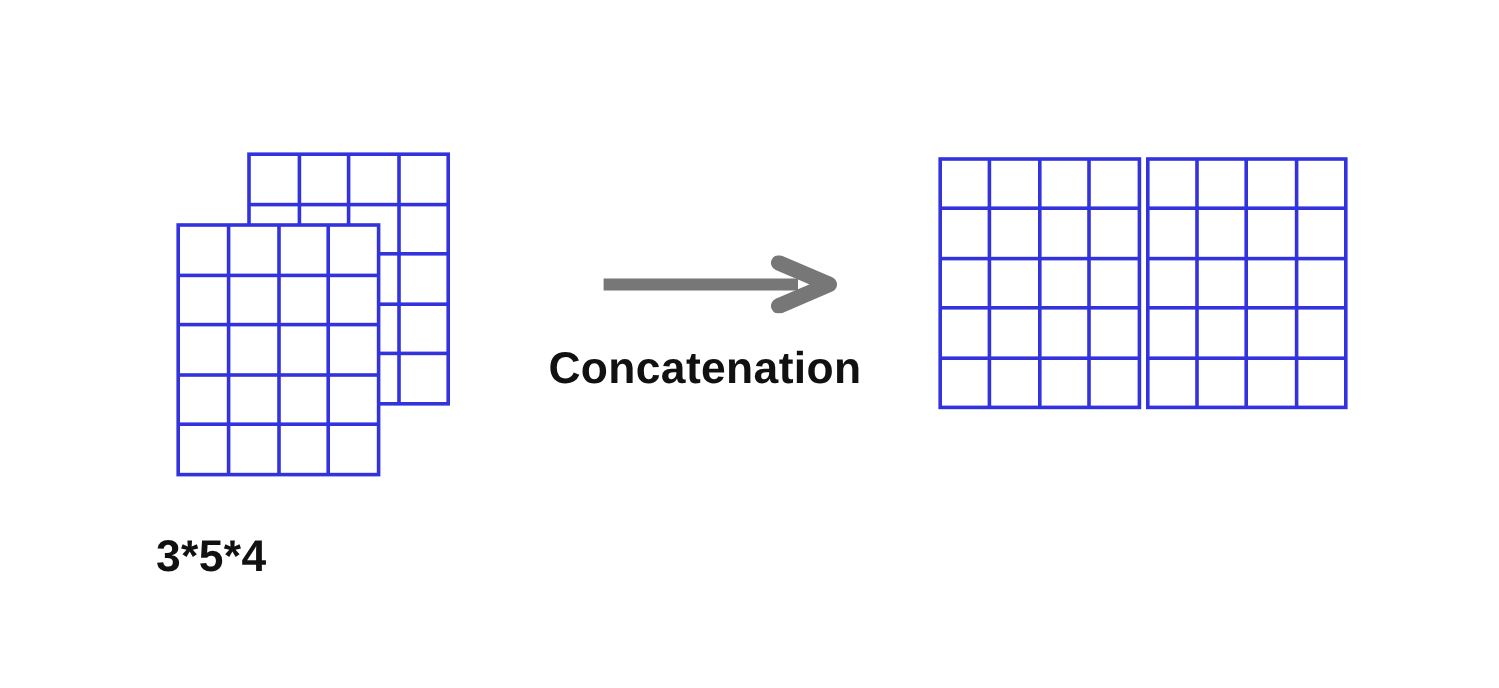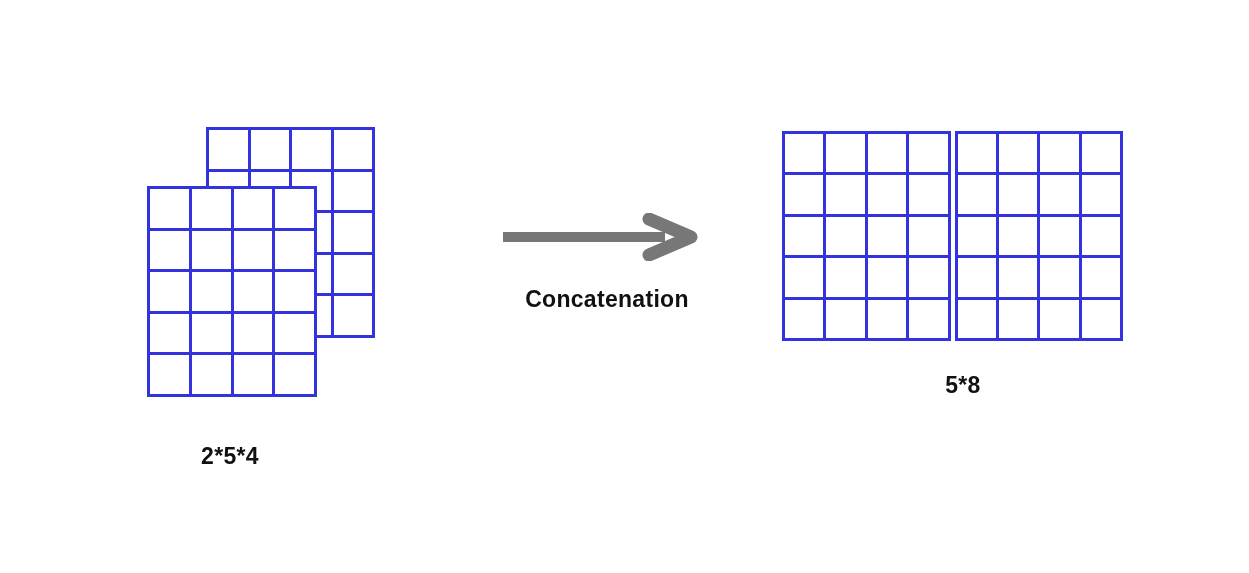--- a/index.html
+++ b/index.html
@@ -35,24 +35,23 @@
     display: flex;
     gap: 4px;
   }
   .right-grid-group .grid {
     position: relative;
     flex: 1 1 0;
     height: 100%;
   }
   .diagram-label {
     position: absolute;
-    text-align: center;
     font-weight: 700;
     color: #111111;
-    font-size: 23px;
+    font-size: 37px;
     letter-spacing: 0.3px;
     white-space: nowrap;
   }
   .label-left   { left: 130px; top: 443px; width: 200px; }
   .label-arrow  { left: 457px; top: 286px; width: 300px; }
   .label-size   { left: 813px; top: 372px; width: 300px; }
   .label-name   { left: 753px; top: 411px; width: 420px; }
   .arrow-wrap {
     position: absolute;
     left: 497px; top: 213px;
@@ -114,21 +113,21 @@
       <div class="cell"></div>
     </div>
 
   <div class="arrow-wrap">
     <svg width="204" height="48" viewBox="0 0 204 48">
       <line x1="6" y1="24" x2="168" y2="24" stroke-width="10"></line>
       <polyline points="152,6 194,24 152,42" stroke-width="13" stroke-linecap="round" stroke-linejoin="round"></polyline>
     </svg>
   </div>
 
-  <div class="diagram-label label-left" style="color: rgb(17, 17, 17);">2*5*4</div>
+  <div class="diagram-label label-left" style="color: rgb(17, 17, 17);">3*5*4</div>
 
   <div class="diagram-label label-arrow" style="color: rgb(17, 17, 17);">Concatenation</div>
 
   <div class="right-grid-group">
     <div class="grid" style="grid-template-columns: repeat(4, 1fr); grid-template-rows: repeat(5, 1fr);">
         <div class="cell"></div>
         <div class="cell"></div>
         <div class="cell"></div>
         <div class="cell"></div>
         <div class="cell"></div>
@@ -165,16 +164,15 @@
         <div class="cell"></div>
         <div class="cell"></div>
         <div class="cell"></div>
         <div class="cell"></div>
         <div class="cell"></div>
         <div class="cell"></div>
         <div class="cell"></div>
       </div>
   </div>
 
-  <div class="diagram-label label-size" style="color: rgb(17, 17, 17);">5*8</div>
 
 
 </div>
 
 </body></html>

